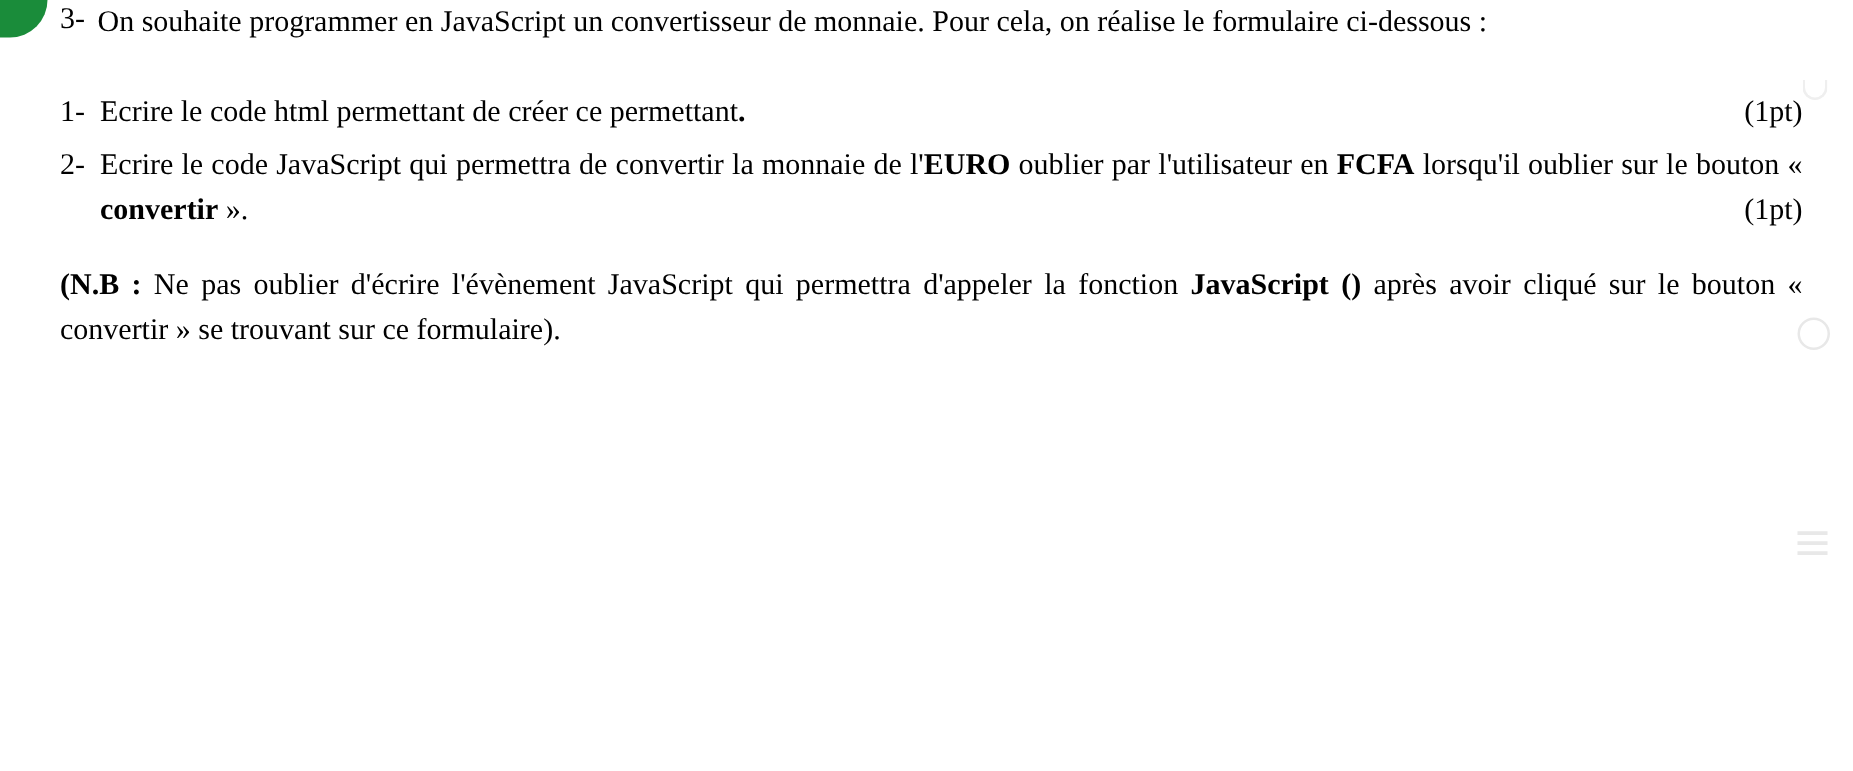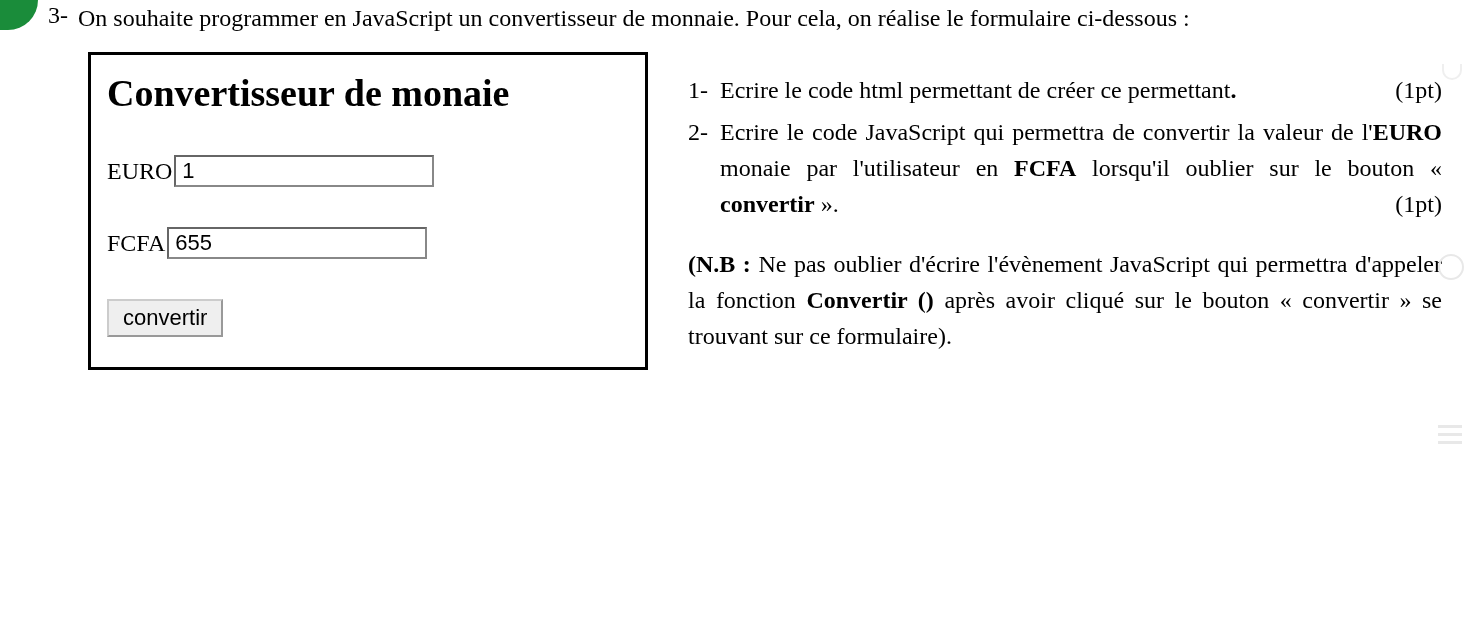--- a/index.html
+++ b/index.html
@@ -169,52 +169,37 @@
     <div></div>
 </div>
 
 <div class="main-container">
   <div class="question-intro">
     <span class="question-number">3-</span>
     <span class="question-text">On souhaite programmer en JavaScript un convertisseur de monnaie. Pour cela, on réalise le formulaire ci-dessous :</span>
   </div>
 
   <div class="columns">
-    <div class="form-box">
-      <div class="form-title">Convertisseur de monaie</div>
-
-      <div class="form-row">
-        <span class="form-label">EURO</span>
-        <input type="text" class="form-input" value="1" style="">
-      </div>
-
-      <div class="form-row">
-        <span class="form-label">FCFA</span>
-        <input type="text" class="form-input" value="655" style="">
-      </div>
-
-      <button class="form-button">convertir</button>
-    </div>
 
     <div class="right-col">
       <ul class="sub-list">
         <li class="sub-item">
           <span class="sub-marker">1-</span>
           <span class="sub-content">
             <span>Ecrire le code html permettant de créer ce permettant</span><span class="bold">.</span>
             <span class="pts">(1pt)</span>
           </span>
         </li>
         <li class="sub-item">
           <span class="sub-marker">2-</span>
           <span class="sub-content">
-            <span>Ecrire le code JavaScript qui permettra de convertir la valeur de l'</span><span class="bold">EURO</span><span> monaie par l'utilisateur en </span><span class="bold">FCFA</span><span> lorsqu'il oublier sur le bouton « </span><span class="bold">convertir</span><span> ».</span>
+            <span>Ecrire le code JavaScript qui permettra de convertir la monnaie de l'</span><span class="bold">EURO</span><span> oublier par l'utilisateur en </span><span class="bold">FCFA</span><span> lorsqu'il oublier sur le bouton « </span><span class="bold">convertir</span><span> ».</span>
             <span class="pts">(1pt)</span>
           </span>
         </li>
       </ul>
 
       <div class="nb-block">
-        <span class="bold">(N.B :</span><span> Ne pas oublier d'écrire l'évènement JavaScript qui permettra d'appeler la fonction </span><span class="bold">Convertir ()</span><span> après avoir cliqué sur le bouton « convertir » se trouvant sur ce formulaire).</span>
+        <span class="bold">(N.B :</span><span> Ne pas oublier d'écrire l'évènement JavaScript qui permettra d'appeler la fonction </span><span class="bold">JavaScript ()</span><span> après avoir cliqué sur le bouton « convertir » se trouvant sur ce formulaire).</span>
       </div>
     </div>
   </div>
 </div>
 
 </body></html>

